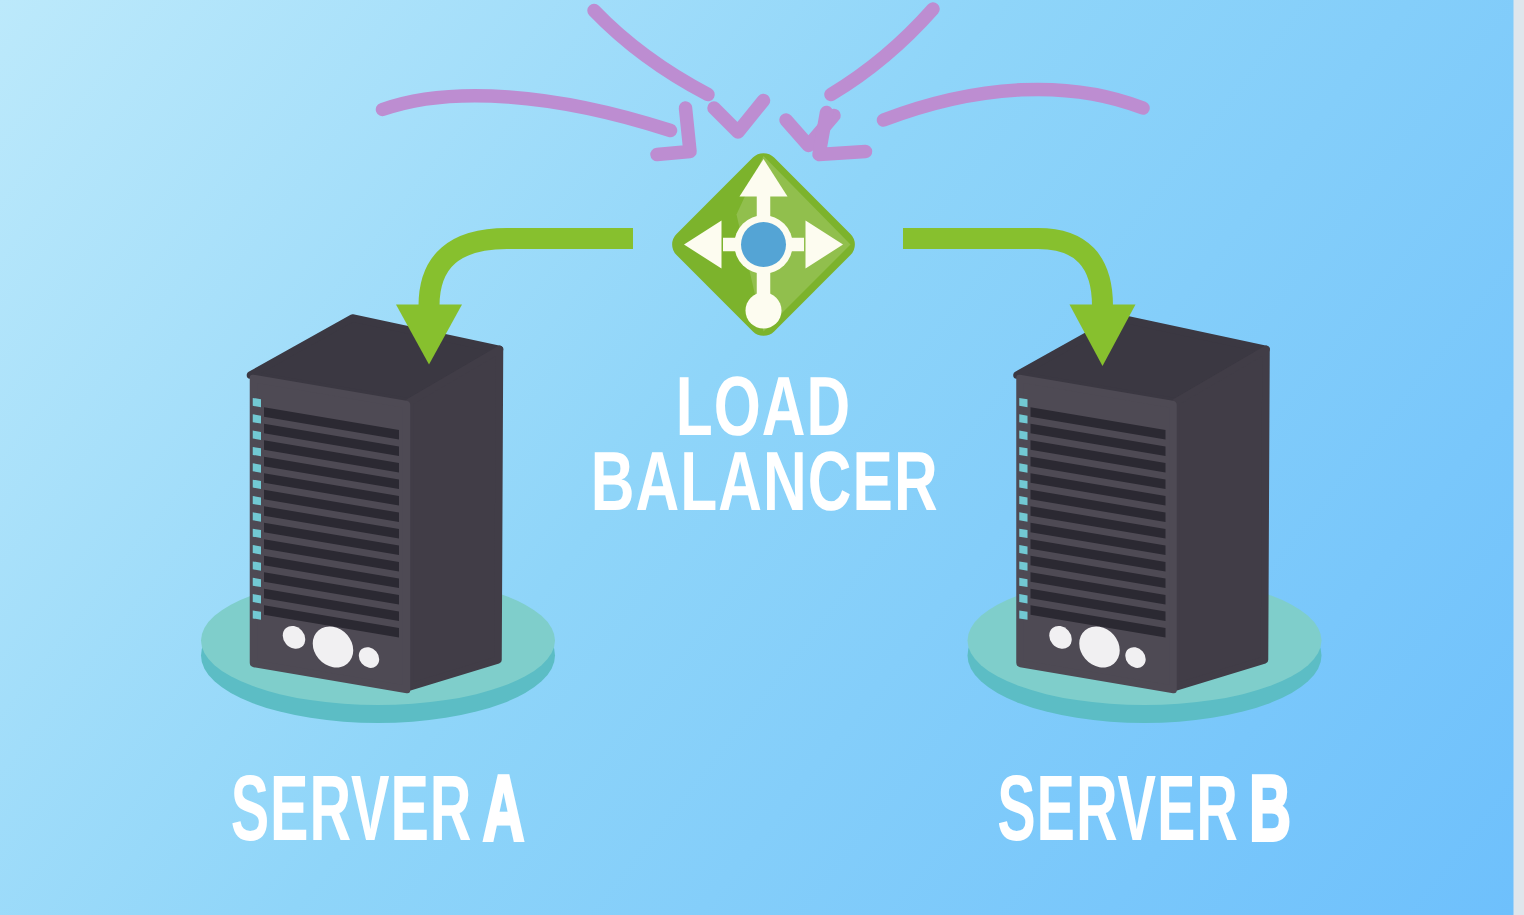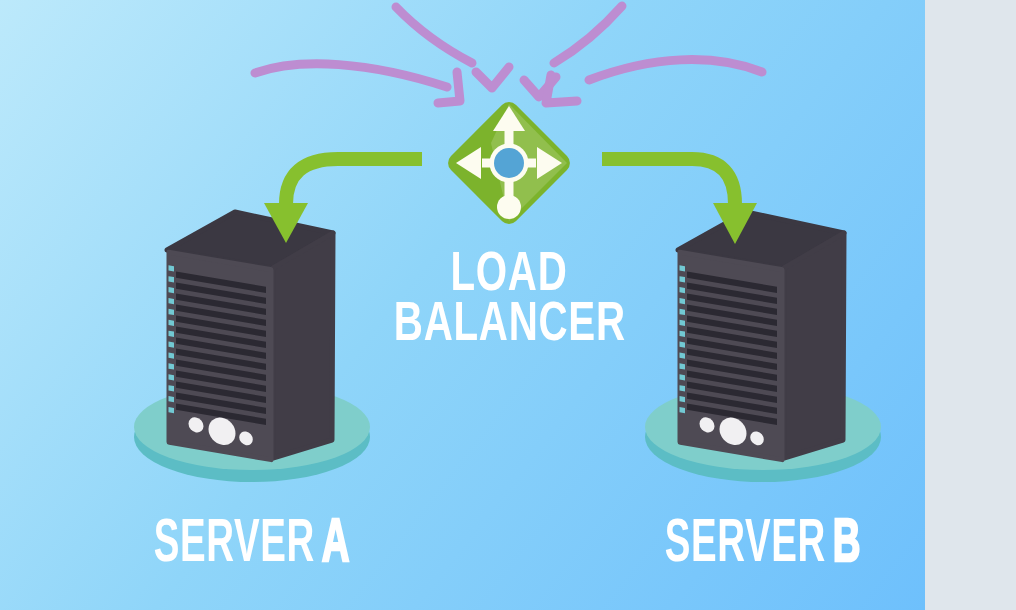--- a/index.html
+++ b/index.html
@@ -1,18 +1,18 @@
 <!DOCTYPE html>
 <html style="--bgTop: #bce9fb; --bgBottom: #6ec0fc; --purple: #bd8dd1; --green: #87c02e; --diamondGreen: #7cb32c; --cream: #fdfcf0; --hubBlue: #54a4d5; --serverFront: #4e4a54; --serverSide: #413d47; --serverTop: #3b3842; --vent: #2b2932; --led: #72c9d3; --button: #f1f0f2; --platformTop: #7fcecb; --platformRim: #5cbdc5; --label: #ffffff;"><head>
 <meta charset="utf-8">
 <style>
   html,body{margin:0;padding:0;background:#dfe6ec;}
   .stage{
     position:relative;
-    width:925px;height:610px;
+    width:1009px;height:610px;
     overflow:hidden;
     font-family:"Liberation Sans", sans-serif;
     background:linear-gradient(128deg,
       var(--bgTop,#bce9fb) 0%,
       #8fd5f9 45%,
       var(--bgBottom,#6ec0fc) 100%);
   }
   .stage svg{position:absolute;left:0;top:0;}
 
   

